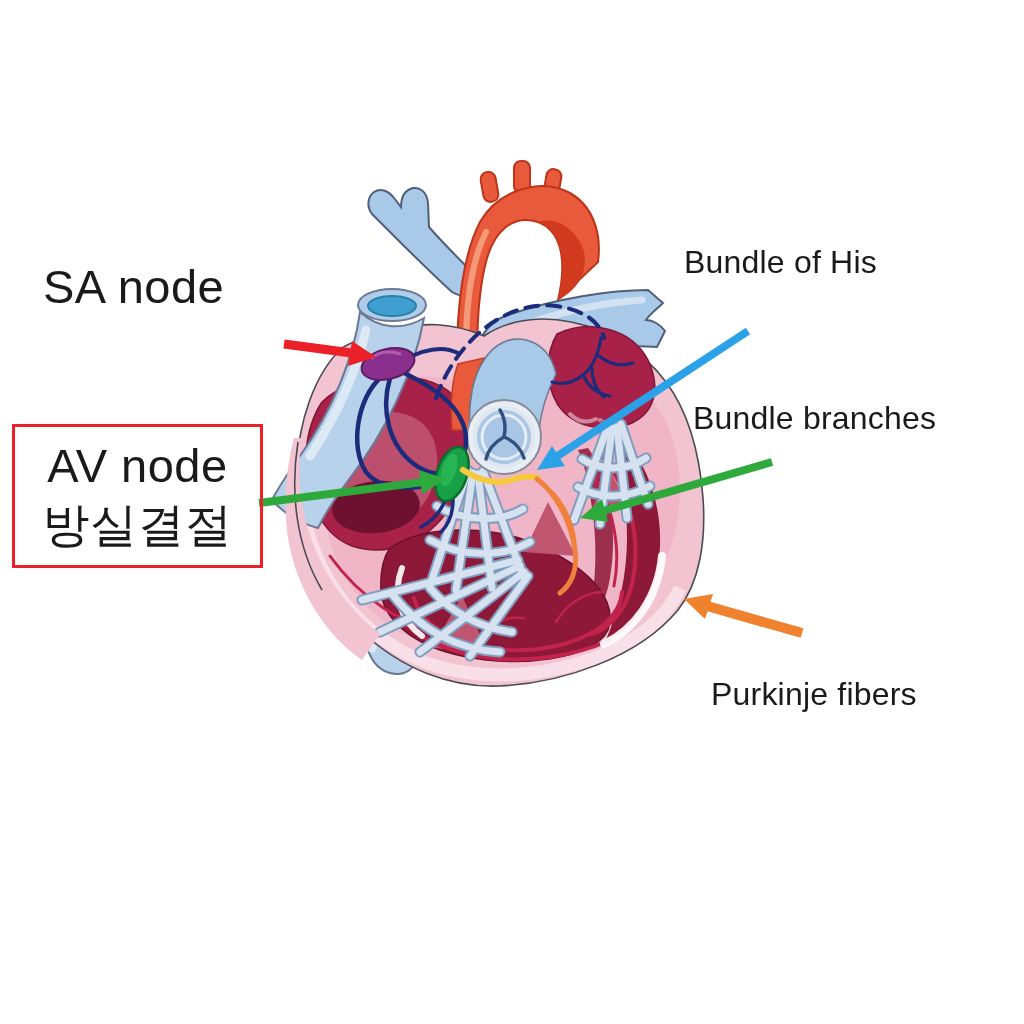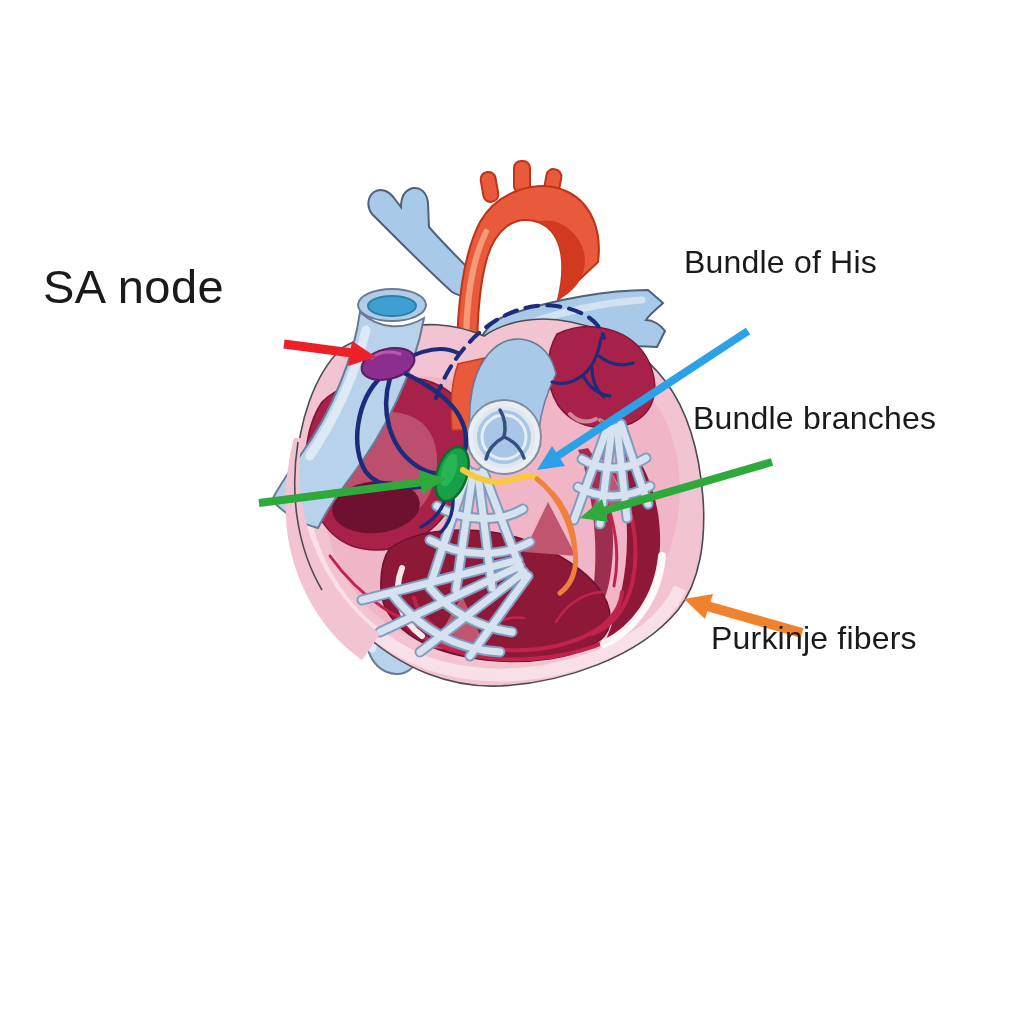--- a/index.html
+++ b/index.html
@@ -237,20 +237,24 @@
       <line x1="802" y1="633" x2="707" y2="606" stroke="#f0812d" stroke-width="10"></line>
       <polygon points="684,599 713,594 705,619" fill="#f0812d"></polygon>
     </g>
   </g>
 </svg>
 
   <div class="label label-left" style="left:43px;top:232px;margin-top:26px;">
     <div>SA node</div>
   </div>
 
+  <div class="av-box">
+    <div>AV node</div>
+    <div>방실결절</div>
+  </div>
 
   <div class="label label-right" style="left:684px;top:244px;">Bundle of His</div>
 
   <div class="label label-right" style="left:693px;top:400px;">Bundle branches</div>
 
-  <div class="label label-right" style="left:711px;top:620px;">Purkinje fibers</div>
+  <div class="label label-right" style="left:711px;top:676px;">Purkinje fibers</div>
 
 </div>
 
 </body></html>

